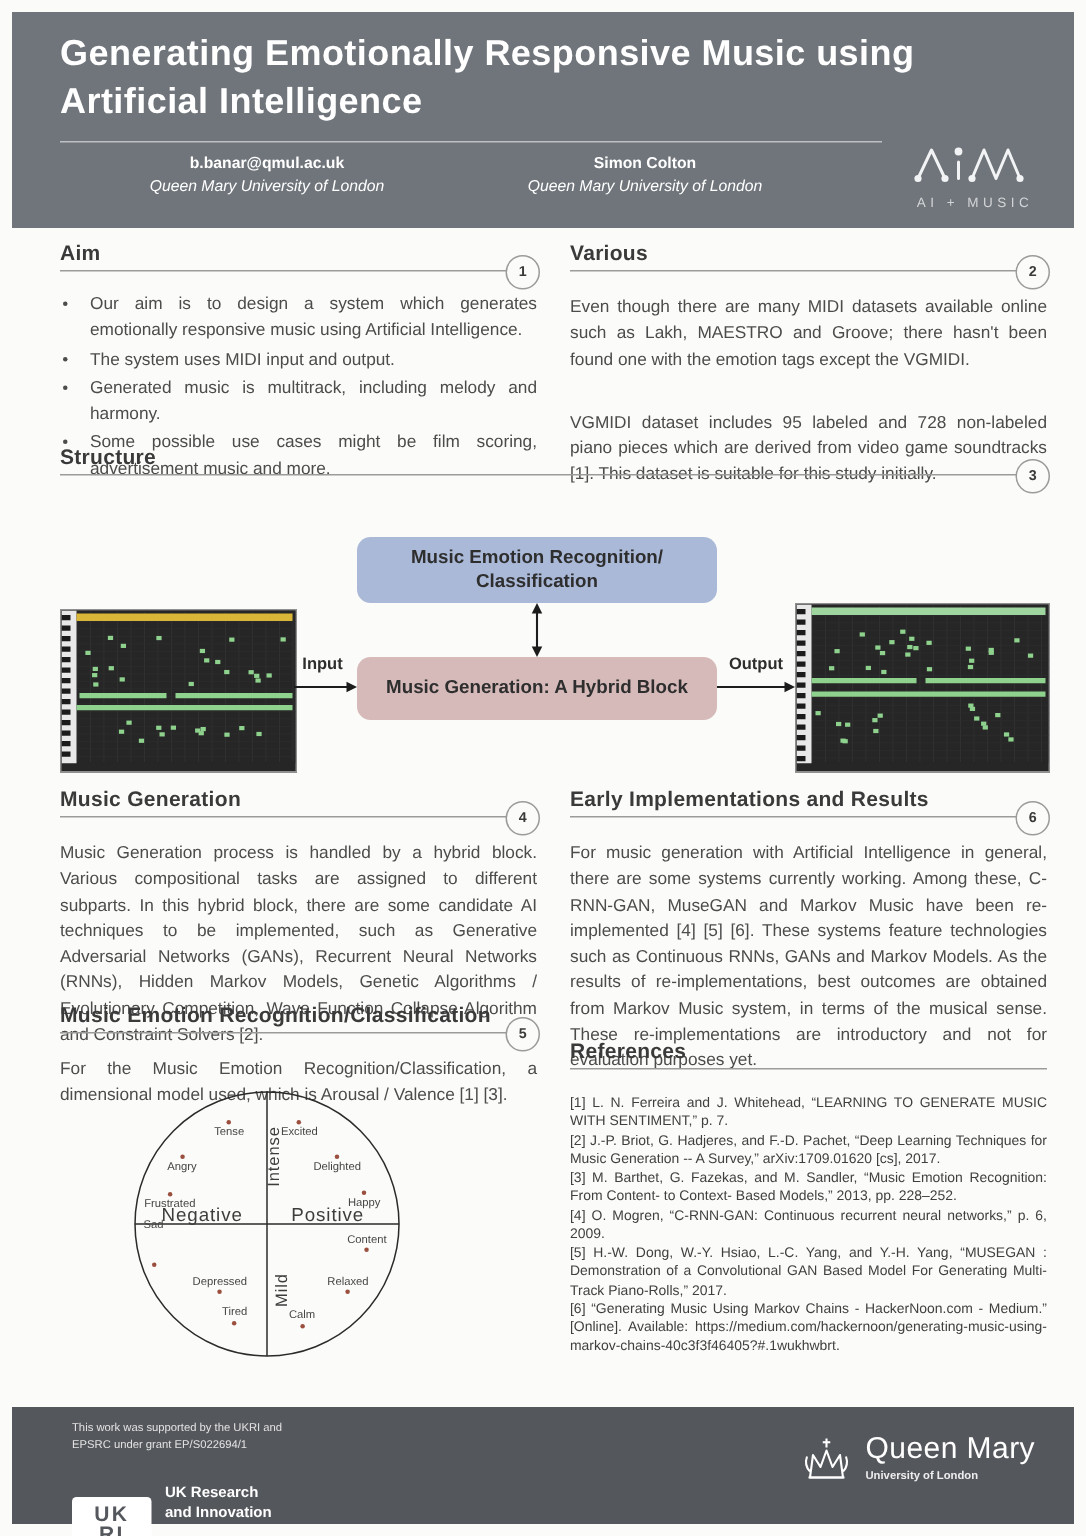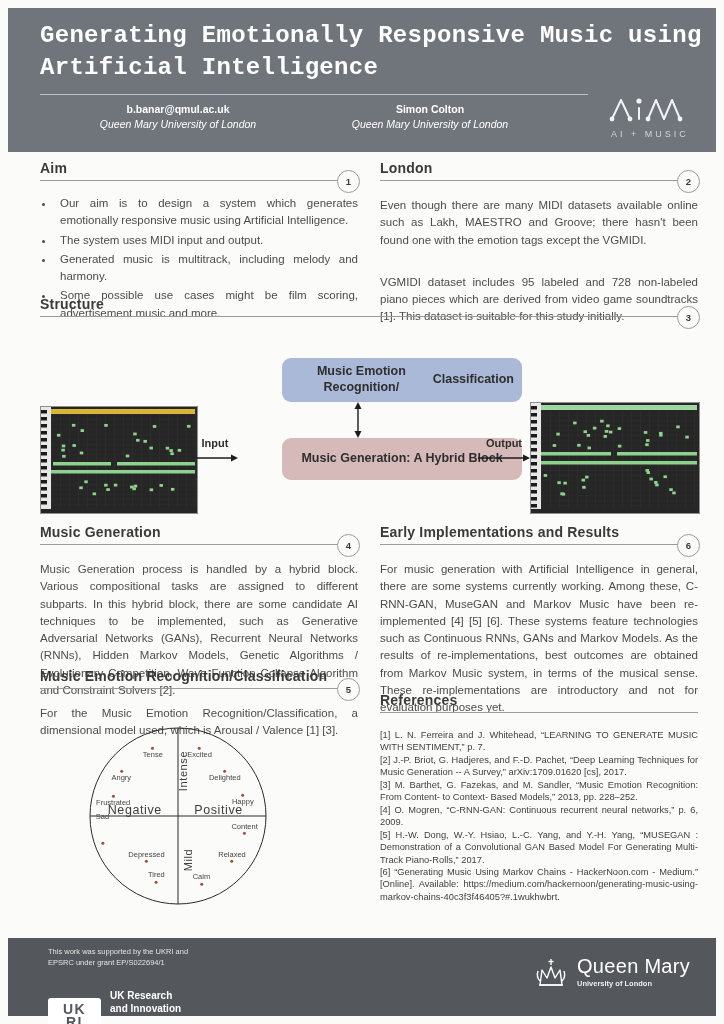--- a/index.html
+++ b/index.html
@@ -5,21 +5,21 @@
   :root{
     --hdr:#70757b; --ftr:#54575c; --blue:#aab9d8; --pink:#d6baba;
     --dot:#9a4f3f; --note:#8ed28e;
   }
   html,body{margin:0;padding:0;background:#e8e8e6;}
   .poster{position:relative;width:724px;height:1024px;margin:0 auto;background:#fbfbf9;
           font-family:"Liberation Sans",sans-serif;overflow:hidden;}
 
   
   .hdr{position:absolute;left:8px;top:8px;width:708px;height:144px;background:var(--hdr);color:#fff;}
-  .hdr-title{position:absolute;left:32px;top:12px;font-size:24px;font-weight:bold;line-height:1.32;letter-spacing:.3px;font-family:Liberation Mono, monospace;}
+  .hdr-title{position:absolute;left:32px;top:12px;font-size:24px;font-weight:bold;line-height:1.32;letter-spacing:.3px;}
   .hdr-title span{display:block;}
   .hdr-rule{position:absolute;left:32px;top:86px;width:548px;height:1px;background:rgba(255,255,255,.55);}
   .authors{position:absolute;left:62px;top:94px;display:flex;gap:36px;}
   .author{width:216px;text-align:center;font-size:10.5px;line-height:1.45;}
   .author .nm,.author .em{font-weight:bold;}
   .author .af{font-style:italic;}
   .aim-logo{position:absolute;right:18px;top:86px;width:96px;text-align:center;}
   .aim-sub{font-size:9px;letter-spacing:3px;color:#d3d5d8;margin-top:1px;}
 
   
@@ -33,23 +33,23 @@
   .mt{margin-top:25px;}
   .body-block{margin-top:16px;}
   ul.bullets{margin:14px 0 0;padding-left:15px;}
   ul.bullets li{font-size:11.5px;line-height:1.5;color:#4c4c4c;text-align:justify;padding-left:5px;margin-bottom:2px;}
 
   
   .diagram{position:absolute;left:40px;top:350px;width:658px;height:170px;}
   .roll{position:absolute;border:1px solid #8f8f8f;background:#262626;}
   .roll-left{left:0;top:56px;}
   .roll-right{left:490px;top:52px;}
-  .dg-box{position:absolute;left:198px;width:240px;border-radius:9px;display:flex;flex-direction:row;
+  .dg-box{position:absolute;left:198px;width:240px;border-radius:9px;display:flex;flex-direction:column;
           align-items:center;justify-content:center;font-weight:bold;font-size:12.5px;color:#2e2e2e;
-          text-align:center;line-height:1.25;box-sizing:border-box;padding:2px 8px;margin-left:44px;}
+          text-align:center;line-height:1.25;box-sizing:border-box;padding:2px 8px;}
   .dg-box-top{top:8px;height:44px;background:var(--blue);}
   .dg-box-bottom{top:88px;height:42px;background:var(--pink);}
   .dg-label{position:absolute;font-size:11px;font-weight:bold;color:#2e2e2e;text-align:center;}
   .lbl-input{left:150px;top:87px;width:50px;}
   .lbl-output{left:434px;top:87px;width:60px;}
   .arrow-svg{position:absolute;}
 
   
   .circumplex{position:absolute;left:88px;top:726px;width:180px;height:180px;}
   .circumplex svg{position:absolute;left:0;top:0;}
@@ -121,21 +121,21 @@
     </div>
     <ul class="bullets">
         <li>Our aim is to design a system which generates emotionally responsive music using Artificial Intelligence.</li>
         <li>The system uses MIDI input and output.</li>
         <li>Generated music is multitrack, including melody and harmony.</li>
         <li>Some possible use cases might be film scoring, advertisement music and more.</li>
       </ul>
   </div>
 
   <div class="sec" style="left:380px;top:160px;width:318px;">
-    <div class="sec-title">London</div>
+    <div class="sec-title">Various</div>
     <div class="sec-rule">
       <span class="badge">2</span>
     </div>
     <p class="p body-block">Even though there are many MIDI datasets available online such as Lakh, MAESTRO and Groove; there hasn't been found one with the emotion tags except the VGMIDI.</p>
     <p class="p mt">VGMIDI dataset includes 95 labeled and 728 non-labeled piano pieces which are derived from video game soundtracks [1]. This dataset is suitable for this study initially.</p>
   </div>
 
   <div class="sec" style="left:40px;top:296px;width:658px;">
     <div class="sec-title">Structure</div>
     <div class="sec-rule">

